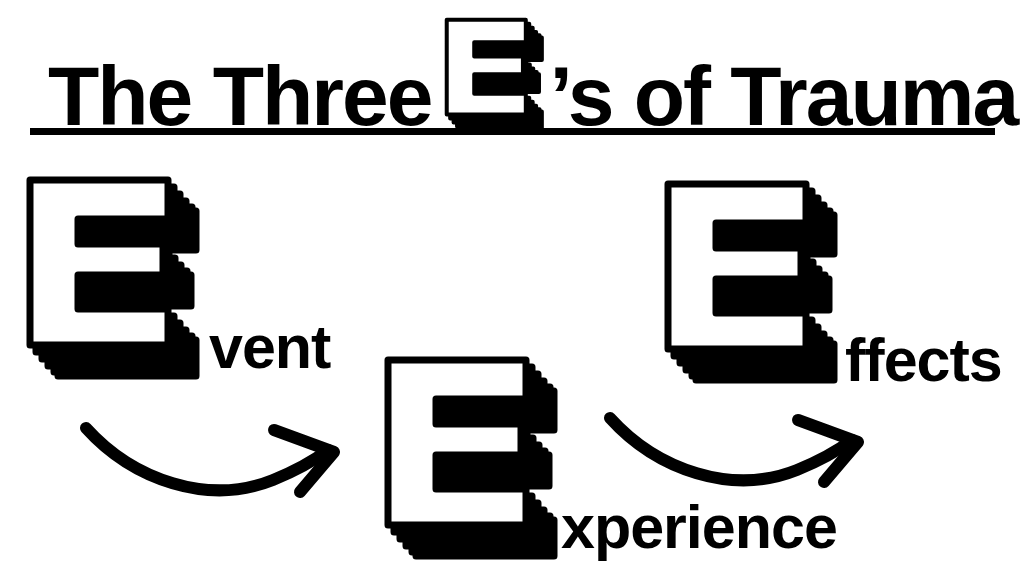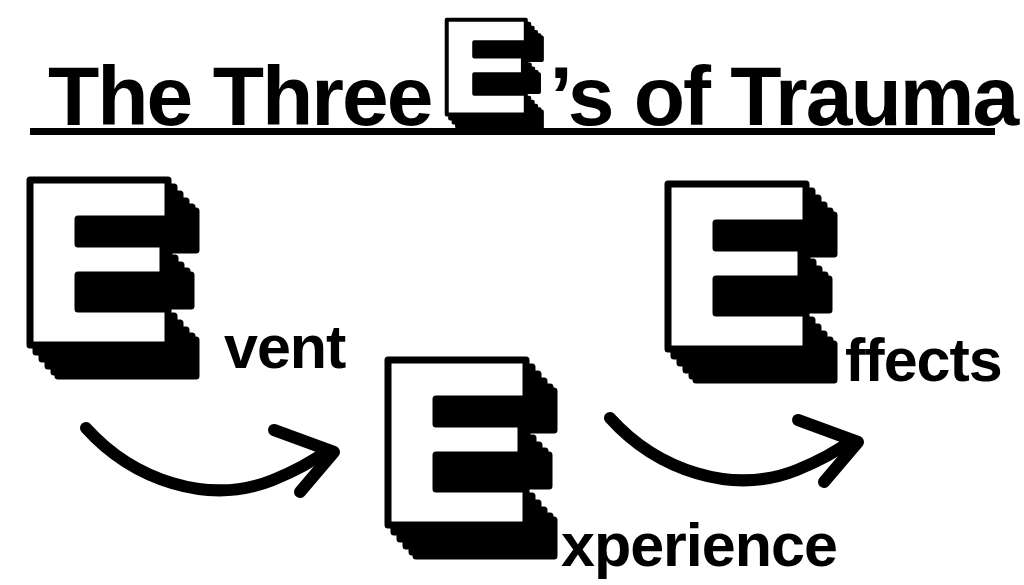--- a/index.html
+++ b/index.html
@@ -65,22 +65,22 @@
   .e-label {
     position: absolute;
     font-weight: 700;
     font-size: 61px;
     line-height: 1;
     letter-spacing: -1px;
     color: #000;
     z-index: 2;
     white-space: nowrap;
   }
-  #label-event      { left: 224px; top: 317px; }
-  #label-experience { left: 561px; top: 515px; }
+  #label-event      { left: 209px; top: 317px; }
+  #label-experience { left: 561px; top: 497px; }
   #label-effects    { left: 845px; top: 330px; }
 
   
   .arrow {
     position: absolute;
     width: 270px;
     height: 95px;
     z-index: 1;
   }
   #arrow-1 { left: 78px;  top: 418px; }

